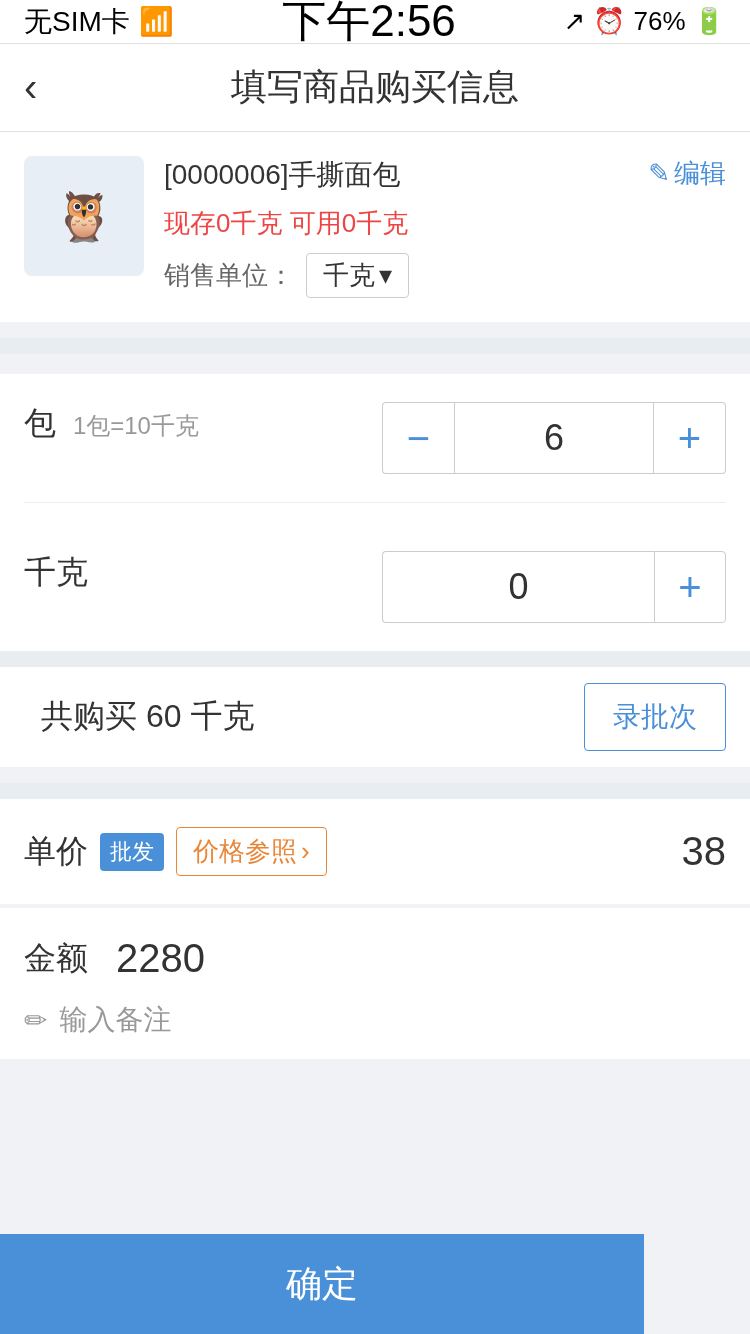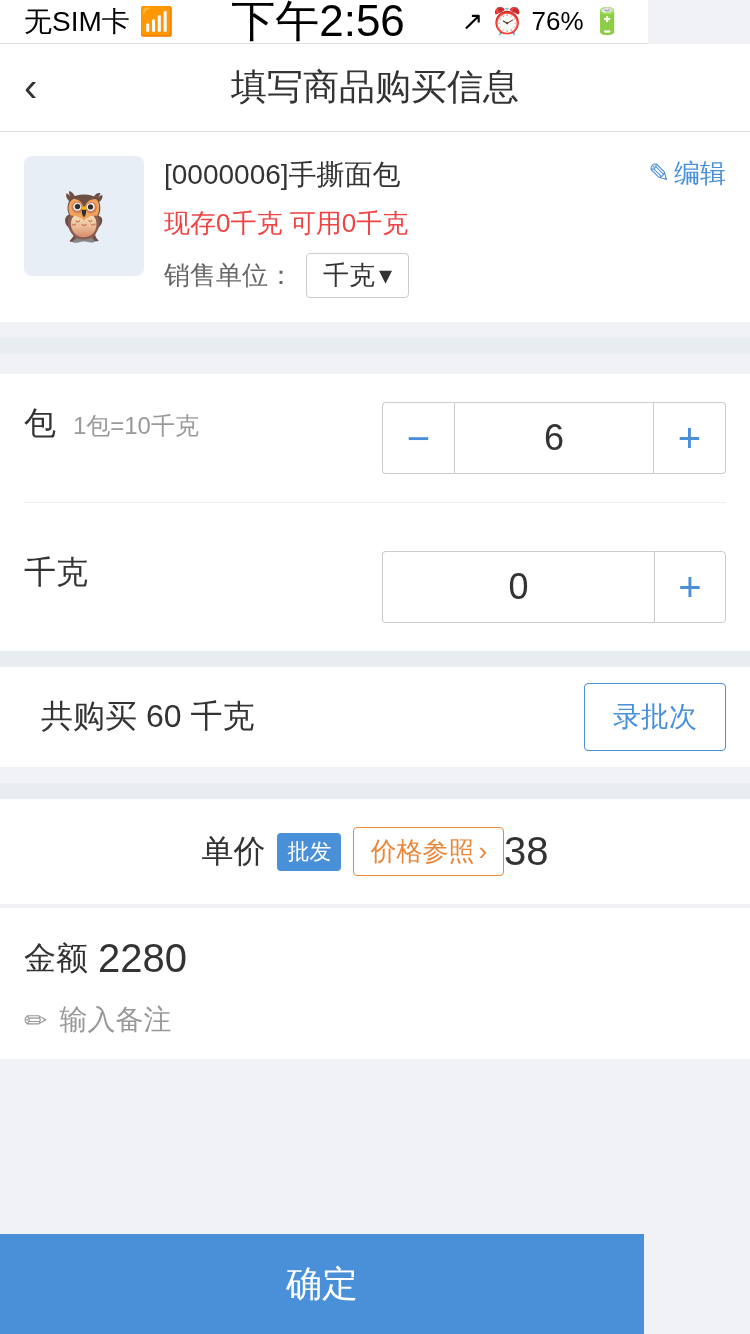--- a/index.html
+++ b/index.html
@@ -9,21 +9,21 @@
       min-height: 1334px;
       background: #f0f2f5;
       font-family: -apple-system, 'PingFang SC', 'Helvetica Neue', sans-serif;
       font-size: 32px;
       color: #333;
       position: relative;
     }
 
     
     .status-bar {
-      width: 648px;
+      width: 750px;
       height: 44px;
       background: #fff;
       display: flex;
       align-items: center;
       justify-content: space-between;
       padding: 0 24px;
       font-size: 28px;
       color: #000;
       border-bottom: 1px solid #e0e0e0;
     }
@@ -207,21 +207,21 @@
       cursor: pointer;
       margin-left: 44px;
     }
 
     
     .price-section {
       background: #fff;
       padding: 28px 24px;
       display: flex;
       align-items: center;
-      justify-content: center;
+      justify-content: space-between;
       margin-bottom: 4px;
     }
     .price-left { display: flex; align-items: center; gap: 12px; }
     .price-label { font-size: 32px; color: #333; }
     .price-tag-batch {
       background: #4a90d9;
       color: #fff;
       font-size: 22px;
       padding: 4px 10px;
       border-radius: 4px;
@@ -242,21 +242,21 @@
 
     
     .amount-section {
       background: #fff;
       padding: 28px 24px 20px;
       margin-bottom: 4px;
     }
     .amount-row {
       display: flex;
       align-items: center;
-      gap: 10px;
+      gap: 28px;
       margin-bottom: 20px;
     }
     .amount-label { font-size: 32px; color: #333; }
     .amount-value { font-size: 40px; color: #333; font-weight: 500; }
     .remark-row {
       display: flex;
       align-items: center;
       gap: 12px;
       color: #999;
       font-size: 28px;

